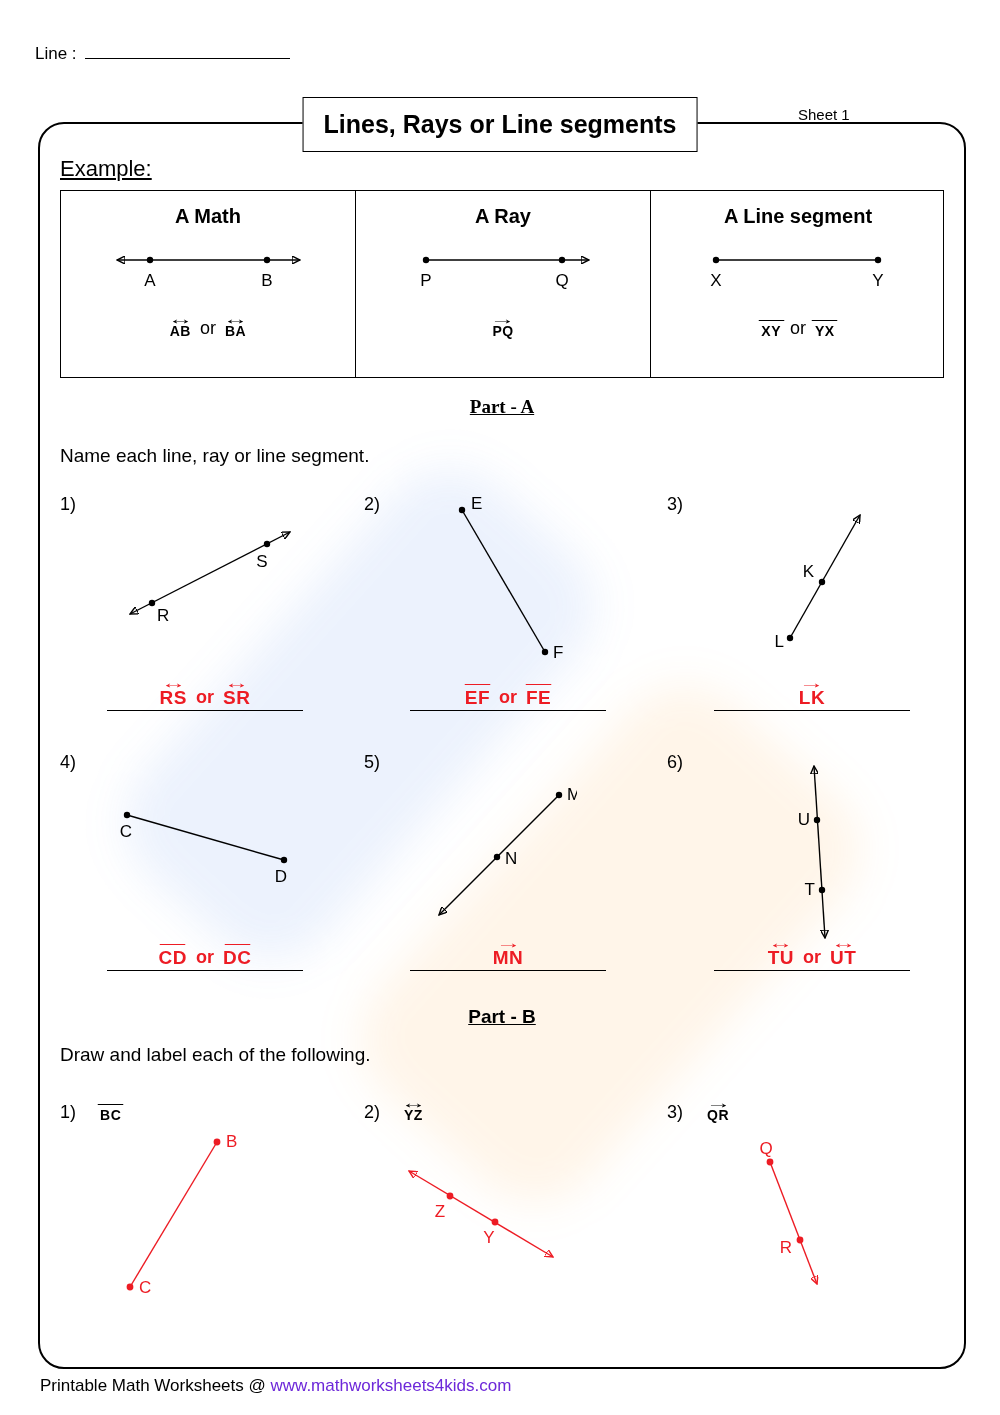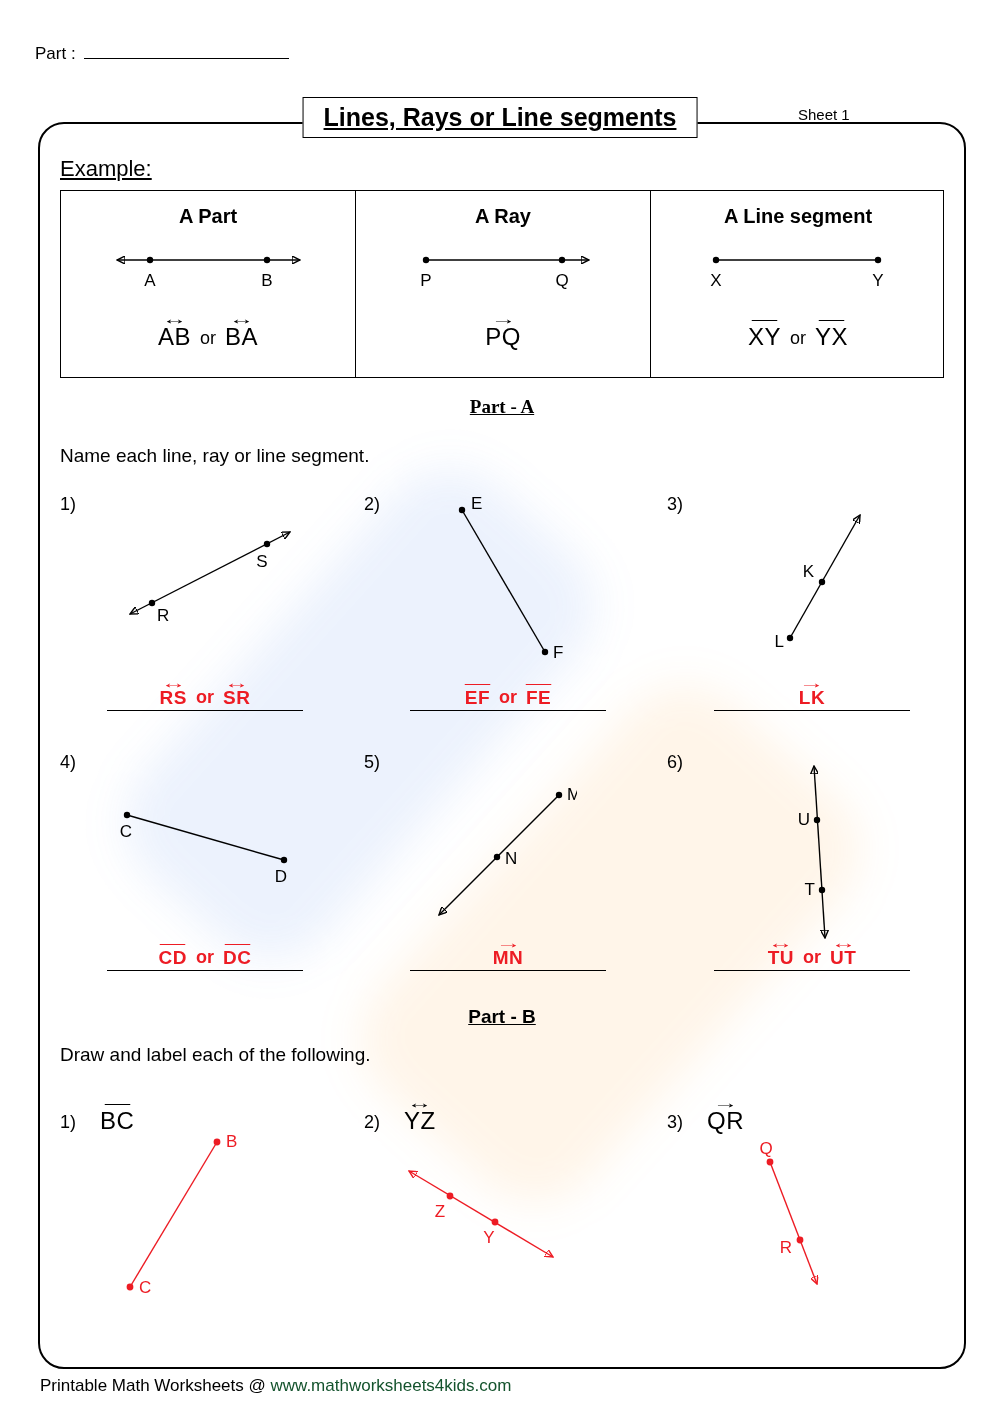--- a/index.html
+++ b/index.html
@@ -4,21 +4,21 @@
 <style>
   html,body{margin:0;padding:0;background:#fff;}
   .page{position:relative;width:1000px;height:1415px;background:#fff;color:#000;
         font-family:"Liberation Sans",sans-serif;overflow:hidden;}
   .abs{position:absolute;}
 
   .name-row{font-size:17px;}
   .name-line{display:inline-block;width:205px;height:14px;border-bottom:1.5px solid #000;margin-left:8px;vertical-align:baseline;}
   .answer-key{text-align:center;font-size:21px;font-weight:bold;color:#ed1c24;}
   .sheet{font-size:15px;}
-  .title-box{border:1.6px solid #000;background:#fff;padding:5px 20px;font-size:25px;font-weight:bold;white-space:nowrap;z-index:3;text-decoration:underline;}
+  .title-box{border:1.6px solid #000;background:#fff;padding:12px 20px;font-size:25px;font-weight:bold;white-space:nowrap;z-index:3;}
   .main-box{width:924px;height:1243px;border:2px solid #000;border-radius:26px;}
 
   .wm{position:absolute;pointer-events:none;border-radius:70px;filter:blur(22px);transform:rotate(42deg);}
   .wm1{left:200px;top:330px;width:240px;height:520px;background:rgba(70,130,240,0.10);}
   .wm2{left:430px;top:560px;width:280px;height:520px;background:rgba(255,160,40,0.10);}
 
   .ex-label{font-size:22px;text-decoration:underline;}
   .ex-table{display:flex;width:884px;height:188px;border:1.5px solid #000;box-sizing:border-box;background:transparent;}
   .ex-col{flex:1;display:flex;flex-direction:column;align-items:center;padding-top:14px;box-sizing:border-box;}
   .ex-col + .ex-col{border-left:1.5px solid #000;}
@@ -31,56 +31,56 @@
   .fig text{font-family:"Liberation Sans",sans-serif;font-size:17px;fill:#000;}
   .fig line,.fig path{stroke:#000;stroke-width:1.4;fill:none;}
   .fig circle{fill:#000;}
   .fig.red line,.fig.red path{stroke:#ed1c24;}
   .fig.red circle{fill:#ed1c24;}
   .fig.red text{fill:#ed1c24;}
 
   .ans-row{display:flex;justify-content:center;align-items:flex-end;gap:9px;}
   .nota{display:flex;flex-direction:column;align-items:center;}
   .nota .mark{display:block;height:10px;line-height:9px;font-size:15px;transform:scaleX(1.7);}
-  .nota .txt{font-size:24px;line-height:1.05;letter-spacing:0.5px;}
+  .nota .txt{font-size:14px;line-height:1.05;letter-spacing:0.5px;font-weight:bold;}
   .or{font-size:18px;line-height:1.1;}
 
   .answer{position:absolute;width:196px;}
   .answer .ans-row{height:36px;}
   .answer .txt{font-weight:bold;color:#ed1c24;font-size:19px;text-align:right;}
   .answer .mark{color:#ed1c24;}
   .answer .or{font-weight:bold;color:#ed1c24;}
   .answer .rule{border-bottom:1.6px solid #000;margin-top:2px;}
 
   .pb-head{display:flex;align-items:flex-end;gap:24px;}
   .footer{font-size:17px;}
-  .footer a{color:#14532d;text-decoration:none;}
+  .footer a{color:#6d28d9;text-decoration:none;}
 </style>
 </head>
 <body>
 
 <div class="page">
 
   <div class="name-row abs" style="left:35px;top:44px;">
-    <span>Part :</span><span class="name-line"></span>
+    <span>Line :</span><span class="name-line"></span>
   </div>
   <div class="sheet abs" style="left:798px;top:106px;">Sheet 1</div>
   <div class="title-box abs" style="left:50%;top:97px;transform:translateX(-50%);">Lines, Rays or Line segments</div>
 
   <div class="main-box abs" style="left:38px;top:122px;">
 
     <div class="wm wm1"></div>
     <div class="wm wm2"></div>
 
     <div class="ex-label abs" style="left:20px;top:32px;">Example:</div>
 
     <div class="ex-table abs" style="left:20px;top:66px;">
 
       <div class="ex-col">
-        <div class="ex-head">A Part</div>
+        <div class="ex-head">A Math</div>
         <svg class="fig" width="294" height="66" viewBox="0 0 294 66">
           <defs>
               <marker id="mEx1" markerWidth="9" markerHeight="8" refX="8" refY="4" orient="auto-start-reverse" markerUnits="userSpaceOnUse">
                 <path d="M0,0L8,4L0,8Z" fill="#000"></path>
               </marker>
             </defs>
           <line x1="56" y1="20" x2="239" y2="20" marker-start="url(#mEx1)" marker-end="url(#mEx1)"></line>
           <circle cx="89" cy="20" r="3.2"></circle>
           <circle cx="206" cy="20" r="3.2"></circle>
           <text x="89" y="46" text-anchor="middle">A</text>

